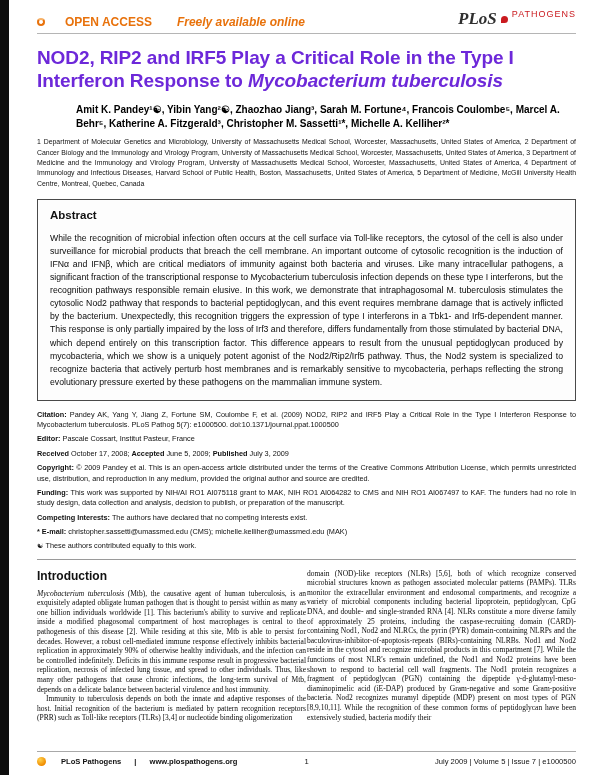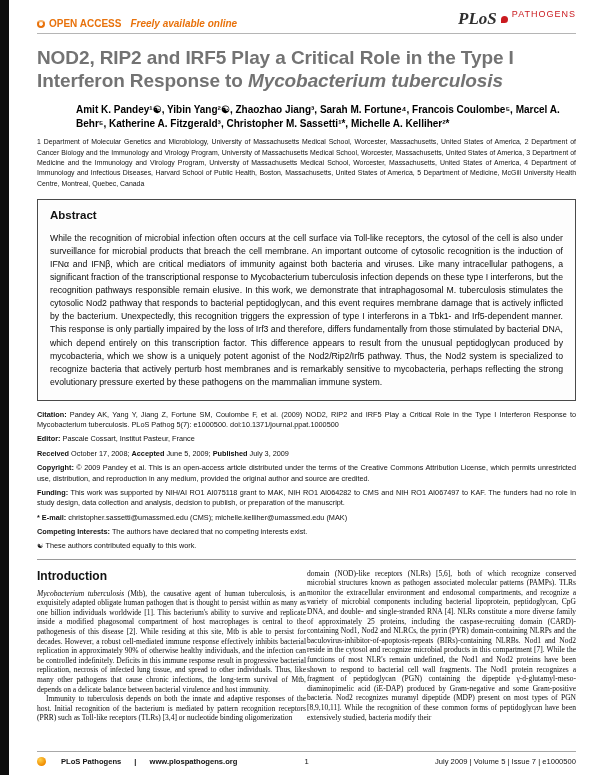--- a/index.html
+++ b/index.html
@@ -5,29 +5,29 @@
   * { margin: 0; padding: 0; box-sizing: border-box; }
   html, body { width: 600px; background: #fff; }
   .page {
     position: relative; width: 600px; height: 775px; background: #fff;
     overflow: hidden; font-family: "Liberation Sans", sans-serif; color: #111;
   }
   .edge-strip { position: absolute; left: 0; top: 0; width: 9px; height: 775px; background: #0e0e0e; }
   .content { position: absolute; left: 9px; top: 0; width: 591px; padding: 9px 24px 0 28px; }
 
   .topbar { display: flex; justify-content: space-between; align-items: flex-end; border-bottom: 1px solid #b5b5b5; padding-bottom: 4px; }
-  .access-group { display: flex; align-items: center; gap: 4px; color: #e8720c; font-size: 10px; font-weight: bold; }
+  .access-group { display: flex; align-items: center; gap: 20px; color: #e8720c; font-size: 12px; font-weight: bold; }
   .oa-icon { display: inline-block; width: 8px; height: 8px; border: 2px solid #e8720c; border-top-color: #f7b267; border-radius: 50%; }
   .freely { margin-left: 5px; font-weight: bold; font-style: italic; color: #e8720c; }
   .logo { display: flex; align-items: flex-start; gap: 4px; }
   .logo-plos { font-family: "Liberation Serif", serif; font-style: italic; font-weight: bold; font-size: 17px; color: #2f2f2f; }
   .logo-bug { width: 7px; height: 7px; background: #ca1a1f; border-radius: 50% 50% 50% 0; display: inline-block; align-self: center; }
   .logo-journal { font-size: 9px; font-weight: normal; color: #ca1a1f; letter-spacing: 1px; }
 
-  .title { margin-top: 12px; font-size: 19px; line-height: 1.22; font-weight: bold; color: #737373; letter-spacing: -0.1px; }
+  .title { margin-top: 12px; font-size: 19px; line-height: 1.22; font-weight: bold; color: #6d28d9; letter-spacing: -0.1px; }
   .title .i { font-style: italic; }
 
   .authors { margin-top: 11px; font-size: 10px; font-weight: bold; line-height: 1.4; color: #000; margin-left: 39px; }
   .affils { margin-top: 6px; font-size: 6.9px; line-height: 1.5; color: #111; text-align: justify; }
 
   .abstract-box { margin-top: 10px; border: 1px solid #4a4a4a; background: #fdfdfd; padding: 9px 12px 11px; }
   .abstract-box h2 { font-size: 11.5px; margin-bottom: 11px; }
   .abstract-box p { font-size: 8.7px; line-height: 1.5; text-align: justify; color: #0a0a0a; }
 
   .meta { margin-top: 9px; font-size: 7.3px; line-height: 1.42; color: #111; }
@@ -84,22 +84,22 @@
       <h2>Abstract</h2>
       <p>While the recognition of microbial infection often occurs at the cell surface via Toll-like receptors, the cytosol of the cell is also under surveillance for microbial products that breach the cell membrane. An important outcome of cytosolic recognition is the induction of IFNα and IFNβ, which are critical mediators of immunity against both bacteria and viruses. Like many intracellular pathogens, a significant fraction of the transcriptional response to Mycobacterium tuberculosis infection depends on these type I interferons, but the recognition pathways responsible remain elusive. In this work, we demonstrate that intraphagosomal M. tuberculosis stimulates the cytosolic Nod2 pathway that responds to bacterial peptidoglycan, and this event requires membrane damage that is actively inflicted by the bacterium. Unexpectedly, this recognition triggers the expression of type I interferons in a Tbk1- and Irf5-dependent manner. This response is only partially impaired by the loss of Irf3 and therefore, differs fundamentally from those stimulated by bacterial DNA, which depend entirely on this transcription factor. This difference appears to result from the unusual peptidoglycan produced by mycobacteria, which we show is a uniquely potent agonist of the Nod2/Rip2/Irf5 pathway. Thus, the Nod2 system is specialized to recognize bacteria that actively perturb host membranes and is remarkably sensitive to mycobacteria, perhaps reflecting the strong evolutionary pressure exerted by these pathogens on the mammalian immune system.</p>
     </div>
 
     <div class="meta">
       <p><b>Citation:</b><span> Pandey AK, Yang Y, Jiang Z, Fortune SM, Coulombe F, et al. (2009) NOD2, RIP2 and IRF5 Play a Critical Role in the Type I Interferon Response to Mycobacterium tuberculosis. PLoS Pathog 5(7): e1000500. doi:10.1371/journal.ppat.1000500</span></p>
       <p><b>Editor:</b><span> Pascale Cossart, Institut Pasteur, France</span></p>
       <p><b>Received</b><span> October 17, 2008; </span><b>Accepted</b><span> June 5, 2009; </span><b>Published</b><span> July 3, 2009</span></p>
       <p><b>Copyright:</b><span> © 2009 Pandey et al. This is an open-access article distributed under the terms of the Creative Commons Attribution License, which permits unrestricted use, distribution, and reproduction in any medium, provided the original author and source are credited.</span></p>
       <p><b>Funding:</b><span> This work was supported by NIH/AI RO1 AI075118 grant to MAK, NIH RO1 AI064282 to CMS and NIH RO1 AI067497 to KAF. The funders had no role in study design, data collection and analysis, decision to publish, or preparation of the manuscript.</span></p>
+      <p><b>Competing Interests:</b><span> The authors have declared that no competing interests exist.</span></p>
       <p><b>* E-mail: </b><span class="email">christopher.sassetti@umassmed.edu</span><span> (CMS); </span><span class="email">michelle.kelliher@umassmed.edu</span><span> (MAK)</span></p>
-      <p><b>Competing Interests:</b><span> The authors have declared that no competing interests exist.</span></p>
       <p>☯ These authors contributed equally to this work.</p>
     </div>
 
     <hr class="divider">
 
     <div class="columns">
       <div class="col">
         <h2 class="section">Introduction</h2>
         <div class="body-text">
           <p><span class="i">Mycobacterium tuberculosis</span><span> (Mtb), the causative agent of human tuberculosis, is an exquisitely adapted obligate human pathogen that is thought to persist within as many as one billion individuals worldwide [1]. This bacterium's ability to survive and replicate inside a modified phagosomal compartment of host macrophages is central to the pathogenesis of this disease [2]. While residing at this site, Mtb is able to persist for decades. However, a robust cell-mediated immune response effectively inhibits bacterial replication in approximately 90% of otherwise healthy individuals, and the infection can be controlled indefinitely. Deficits in this immune response result in progressive bacterial replication, necrosis of infected lung tissue, and spread to other individuals. Thus, like many other pathogens that cause chronic infections, the long-term survival of Mtb, depends on a delicate balance between bacterial virulence and host immunity.</span></p>

